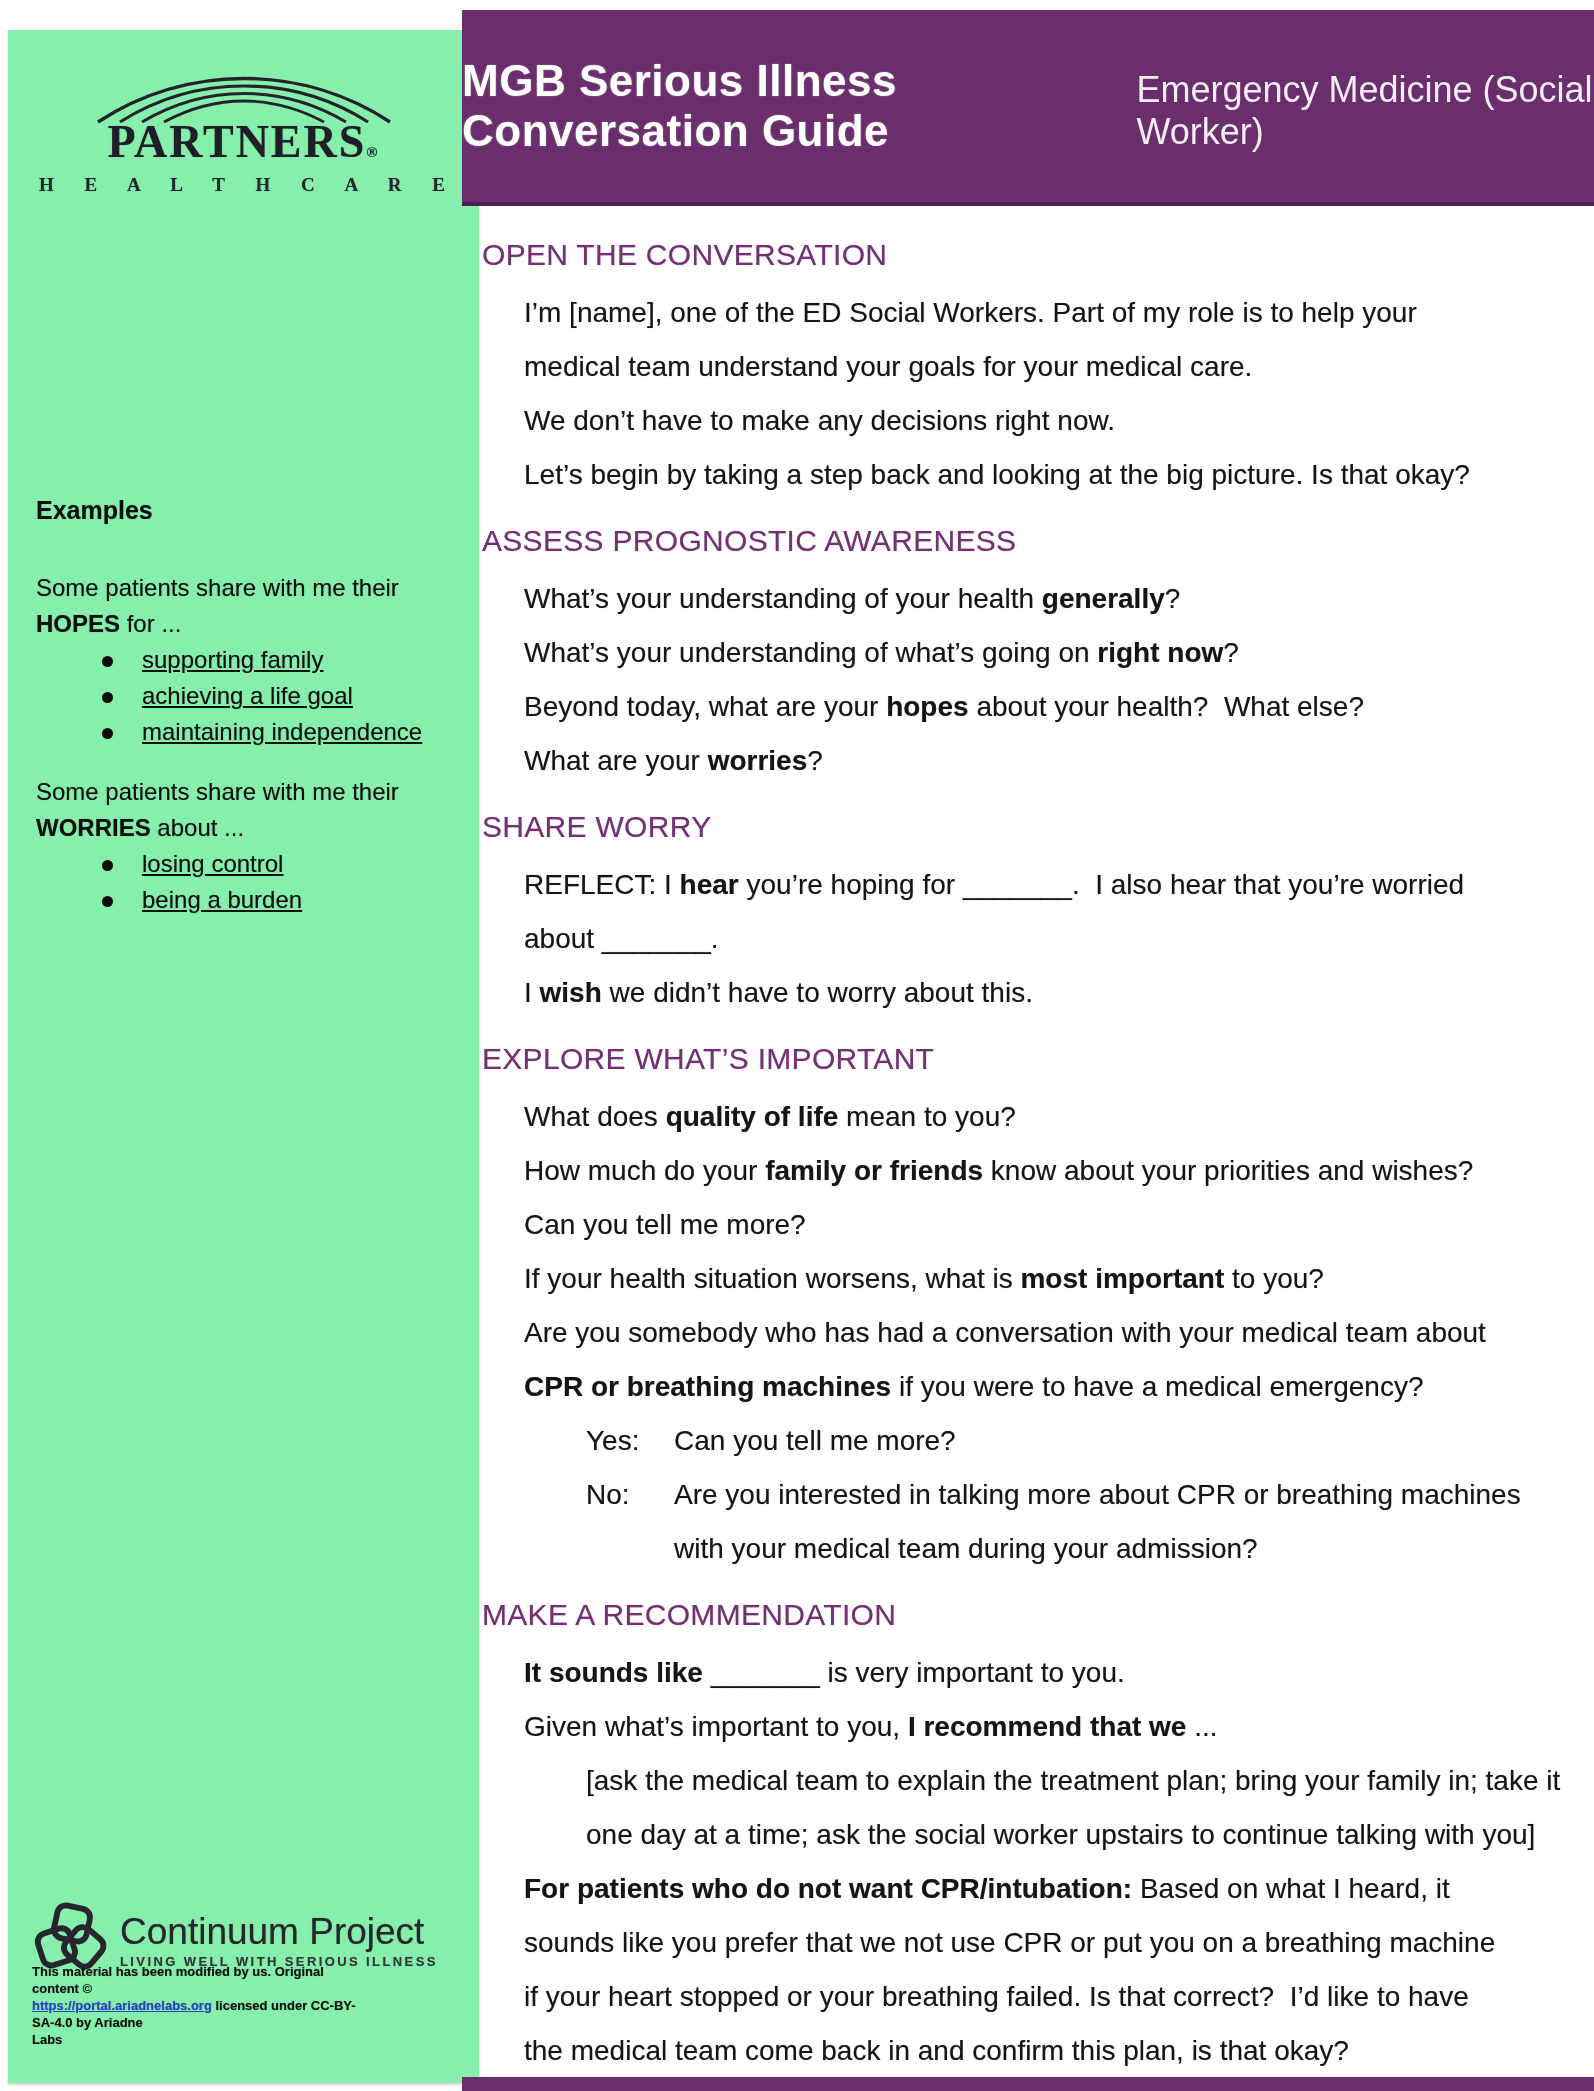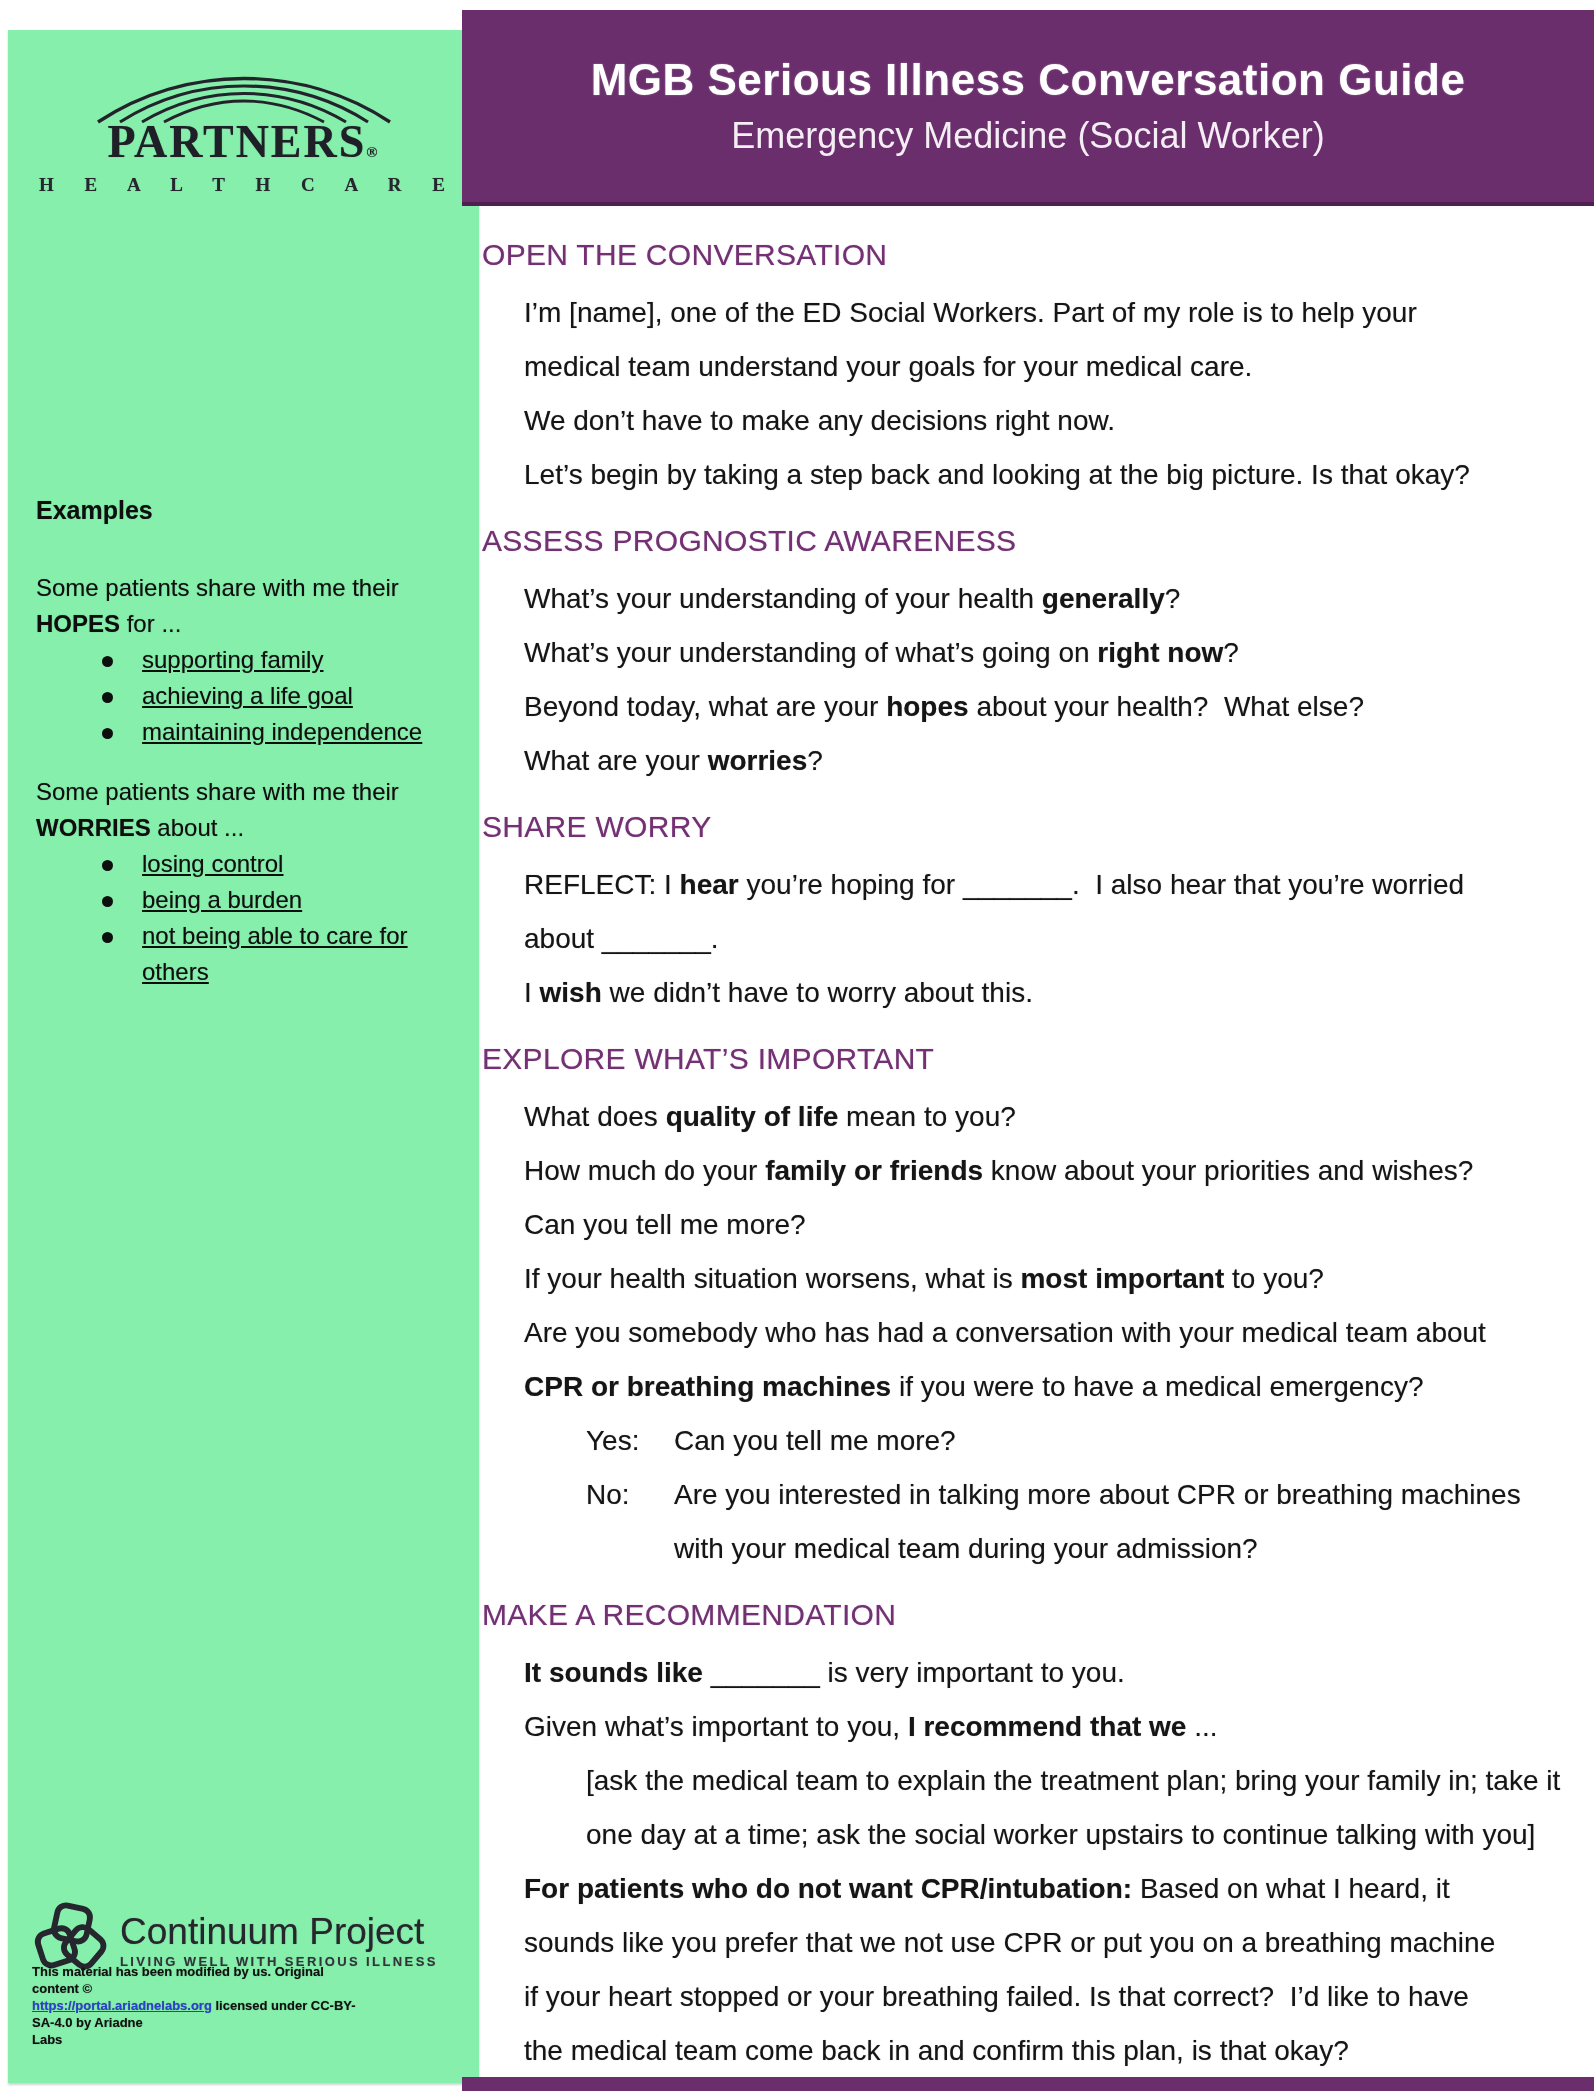--- a/index.html
+++ b/index.html
@@ -48,21 +48,21 @@
   .fine-print{
     position:absolute;left:24px;bottom:22px;width:330px;
     font-size:13px;line-height:17px;font-weight:bold;color:#101010;white-space:pre-wrap;
     text-shadow:0 0 1px rgba(0,0,0,.4);
   }
   .fine-print .link{color:#2b3fd0;text-decoration:underline;cursor:pointer;}
   
   .header-banner{
     position:absolute;left:462px;top:10px;right:0;height:192px;
     background:#6a2e6c;border-bottom:4px solid #4f1f52;
-    display:flex;flex-direction:column;align-items:center;justify-content:center;
+    display:flex;flex-direction:row;align-items:center;justify-content:center;
   }
   .guide-title{
     color:#ffffff;font-size:44px;font-weight:bold;letter-spacing:.5px;
     text-shadow:0 0 2px rgba(255,255,255,.35);
   }
   .guide-subtitle{color:#f4eef4;font-size:36px;margin-top:10px;}
   
   .content{
     position:absolute;left:462px;top:206px;right:0;bottom:14px;
     padding:10px 20px 0 20px;
@@ -107,21 +107,20 @@
     <ul class="ex-list">
       <li>supporting family</li>
       <li>achieving a life goal</li>
       <li>maintaining independence</li>
     </ul>
 
     <p class="ex-intro second"><span>Some patients share with me their</span><br><span class="b">WORRIES</span><span> about ...</span></p>
     <ul class="ex-list">
       <li>losing control</li>
       <li>being a burden</li>
-      <li>not being able to care for others</li>
     </ul>
   </div>
 
   <div class="continuum">
     <svg width="78" height="78" viewBox="0 0 80 80" fill="none" xmlns="http://www.w3.org/2000/svg">
       <rect x="24" y="6" width="34" height="34" rx="9" stroke="#26262e" stroke-width="6" transform="rotate(12 41 23)"></rect>
       <rect x="8" y="30" width="34" height="34" rx="9" stroke="#26262e" stroke-width="6" transform="rotate(-18 25 47)"></rect>
       <rect x="36" y="30" width="34" height="34" rx="9" stroke="#26262e" stroke-width="6" transform="rotate(40 53 47)"></rect>
     </svg>
     <div class="continuum-text">

